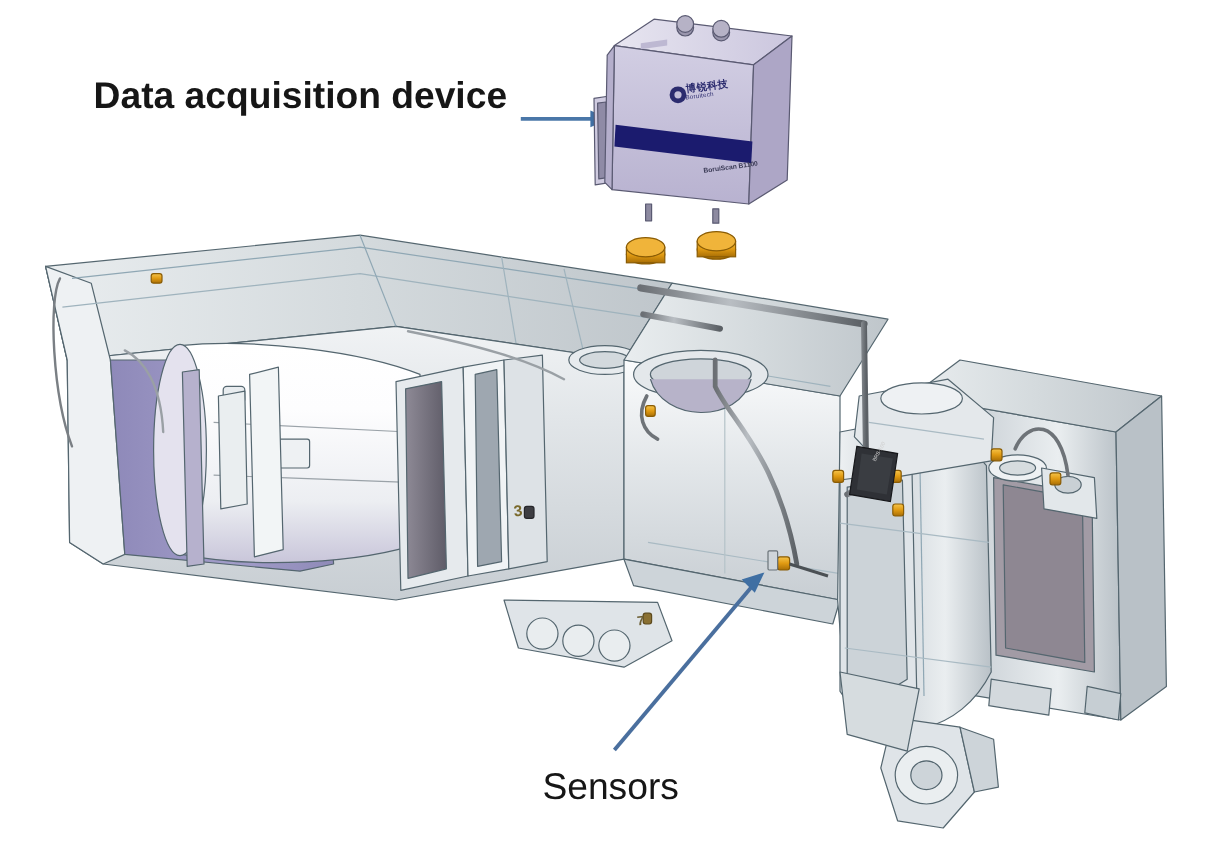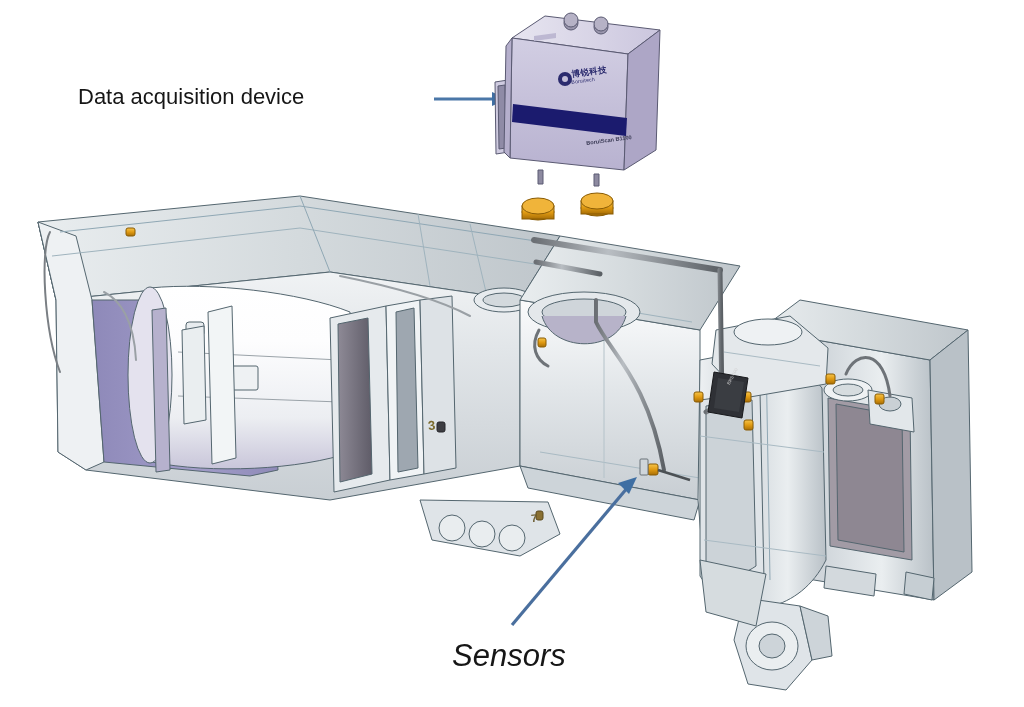--- a/index.html
+++ b/index.html
@@ -1,22 +1,22 @@
 <!DOCTYPE html>
 <html><head>
 <meta charset="utf-8">
 <style>
   html,body{margin:0;padding:0;background:#ffffff;}
   body{width:1024px;height:707px;overflow:hidden;
        font-family:"Liberation Sans",sans-serif;}
   #stage{position:relative;width:1024px;height:707px;background:#ffffff;}
   #stage svg.layer{position:absolute;left:0;top:0;width:1024px;height:707px;}
   .lbl{position:absolute;color:#161616;white-space:nowrap;line-height:1;}
-  #lbl-daq{left:78px;top:86px;font-size:22px;}
-  #lbl-sensors{left:452px;top:640px;font-size:31px;font-style:italic;}
+  #lbl-daq{left:78px;top:64px;font-size:31px;font-weight:bold;}
+  #lbl-sensors{left:452px;top:640px;font-size:31px;}
   .devtxt{position:absolute;white-space:nowrap;line-height:1;color:#2b2b6e;}
   #dev-brand-cn{left:571px;top:70px;font-size:8.5px;letter-spacing:.4px;
        transform:rotate(-7.5deg);transform-origin:left top;font-weight:bold;}
   #dev-brand-en{left:571px;top:80px;font-size:5.2px;letter-spacing:.2px;
        transform:rotate(-7.5deg);transform-origin:left top;}
   #dev-model{left:586px;top:141px;font-size:5.6px;color:#3a3a55;
        transform:rotate(-7.5deg);transform-origin:left top;font-weight:bold;}
   #mark-3{position:absolute;left:428px;top:418px;font-size:13px;
        color:#7a6a2c;font-weight:bold;transform:rotate(-6deg);}
   #mark-7{position:absolute;left:531px;top:512px;font-size:11px;

